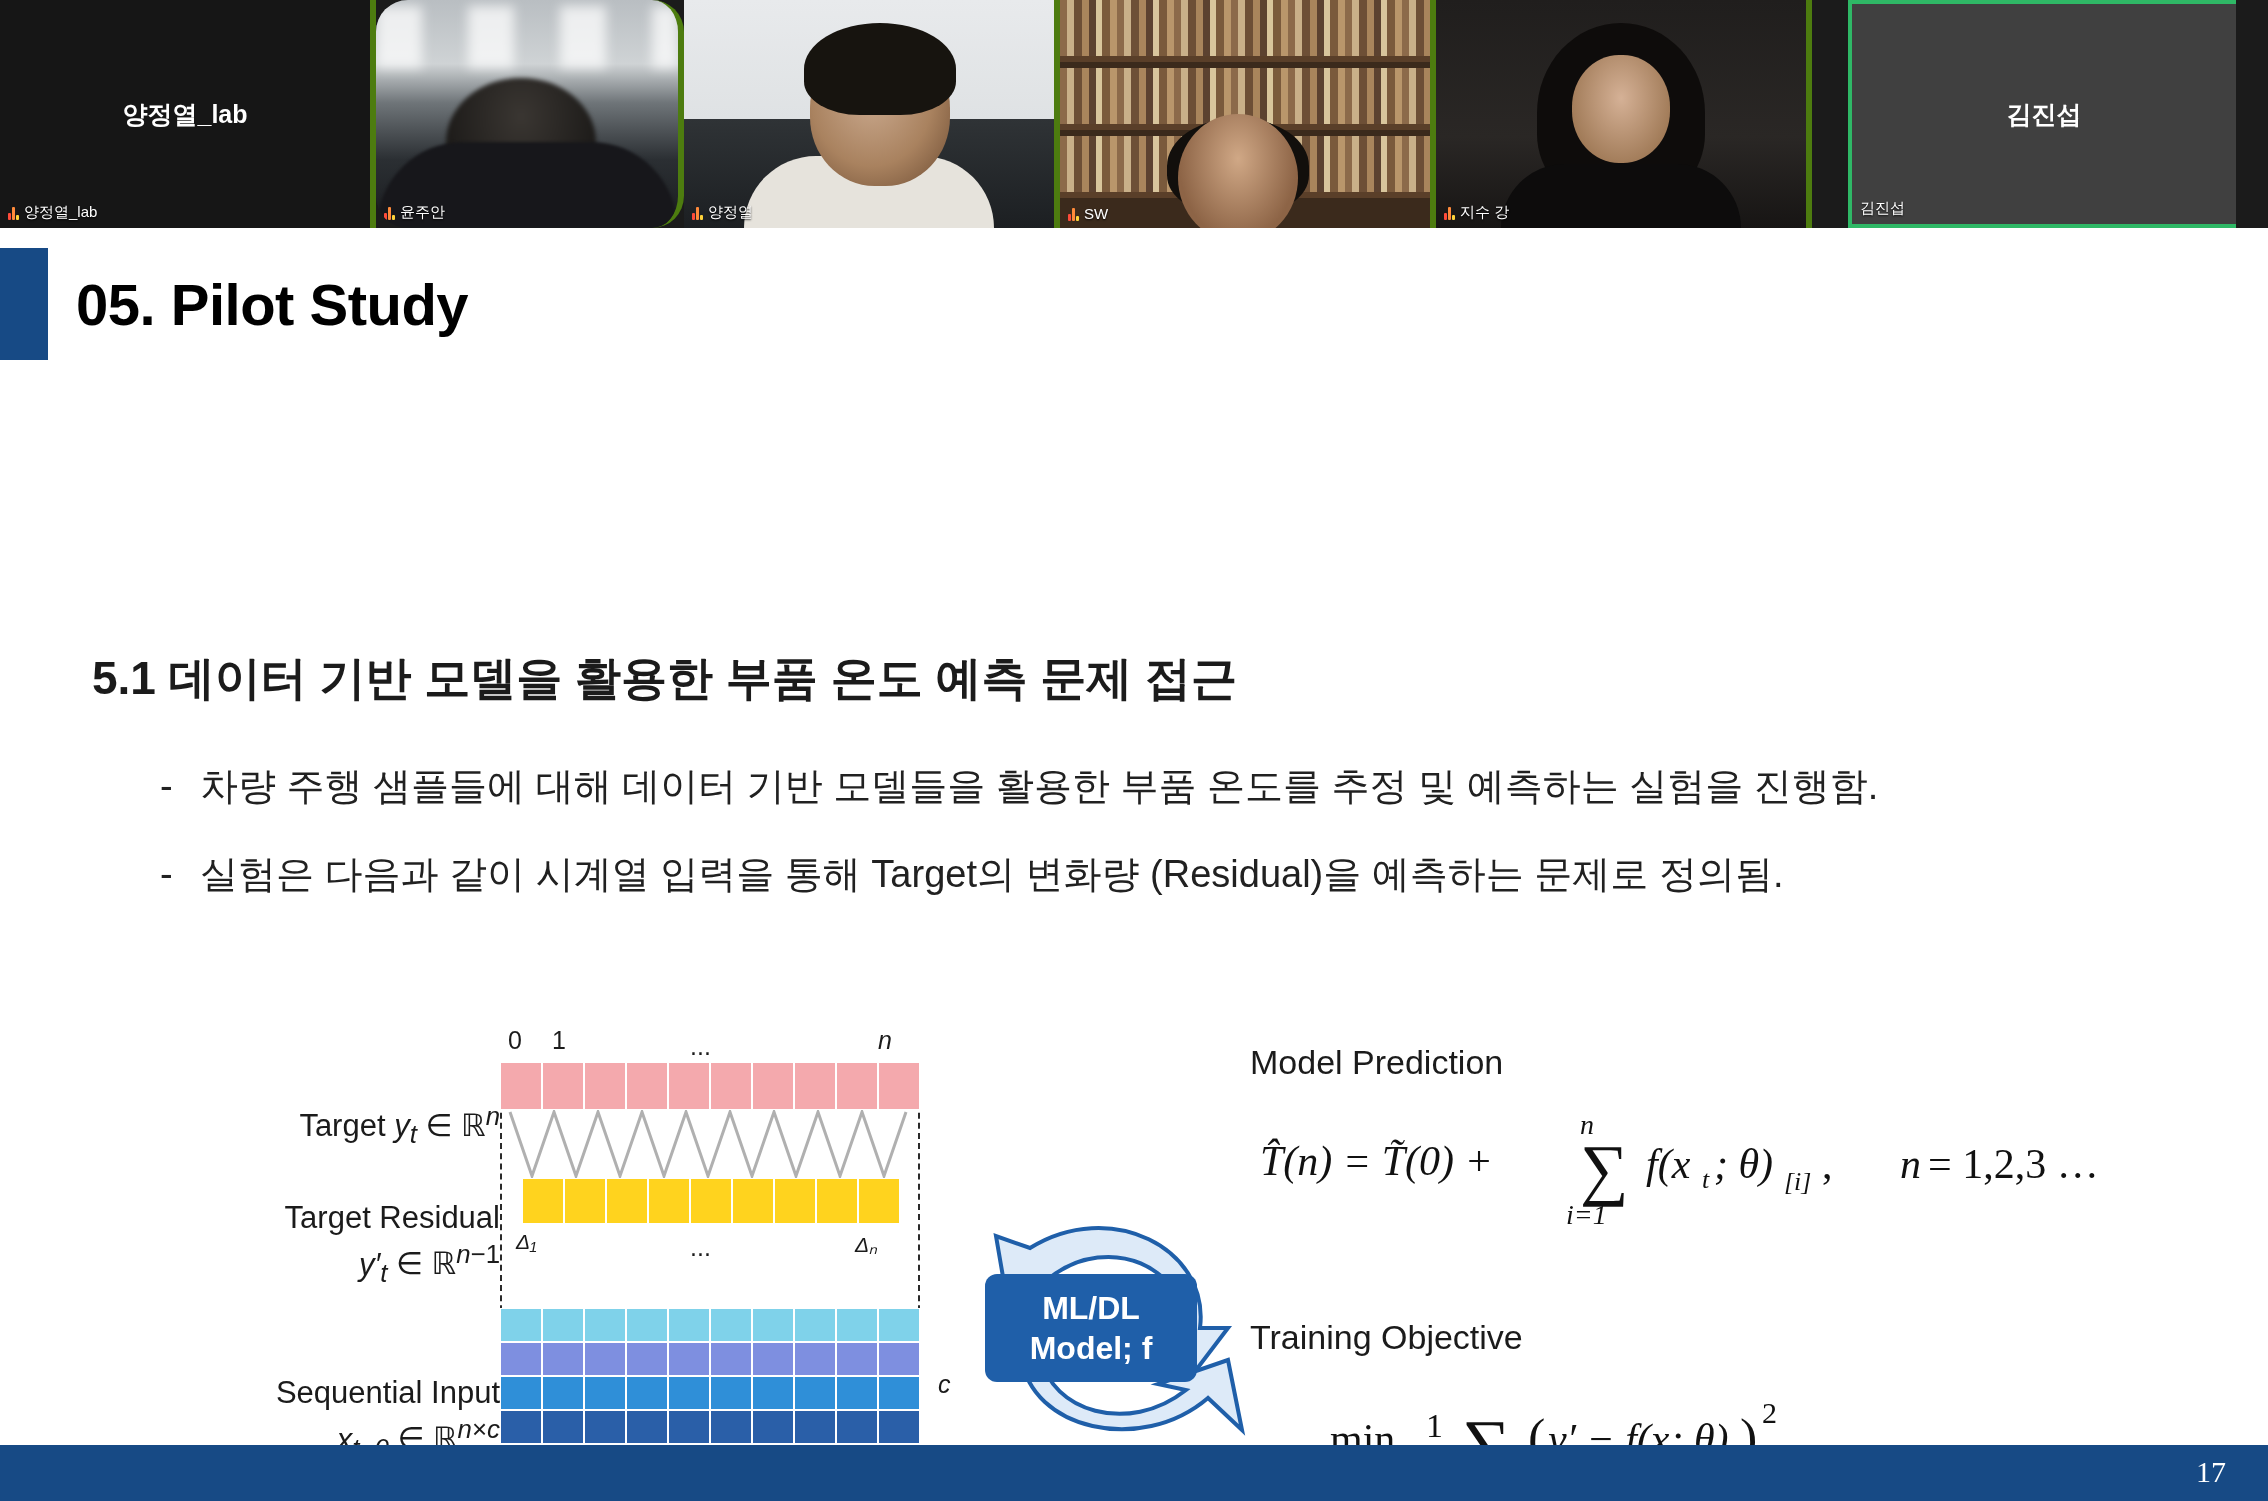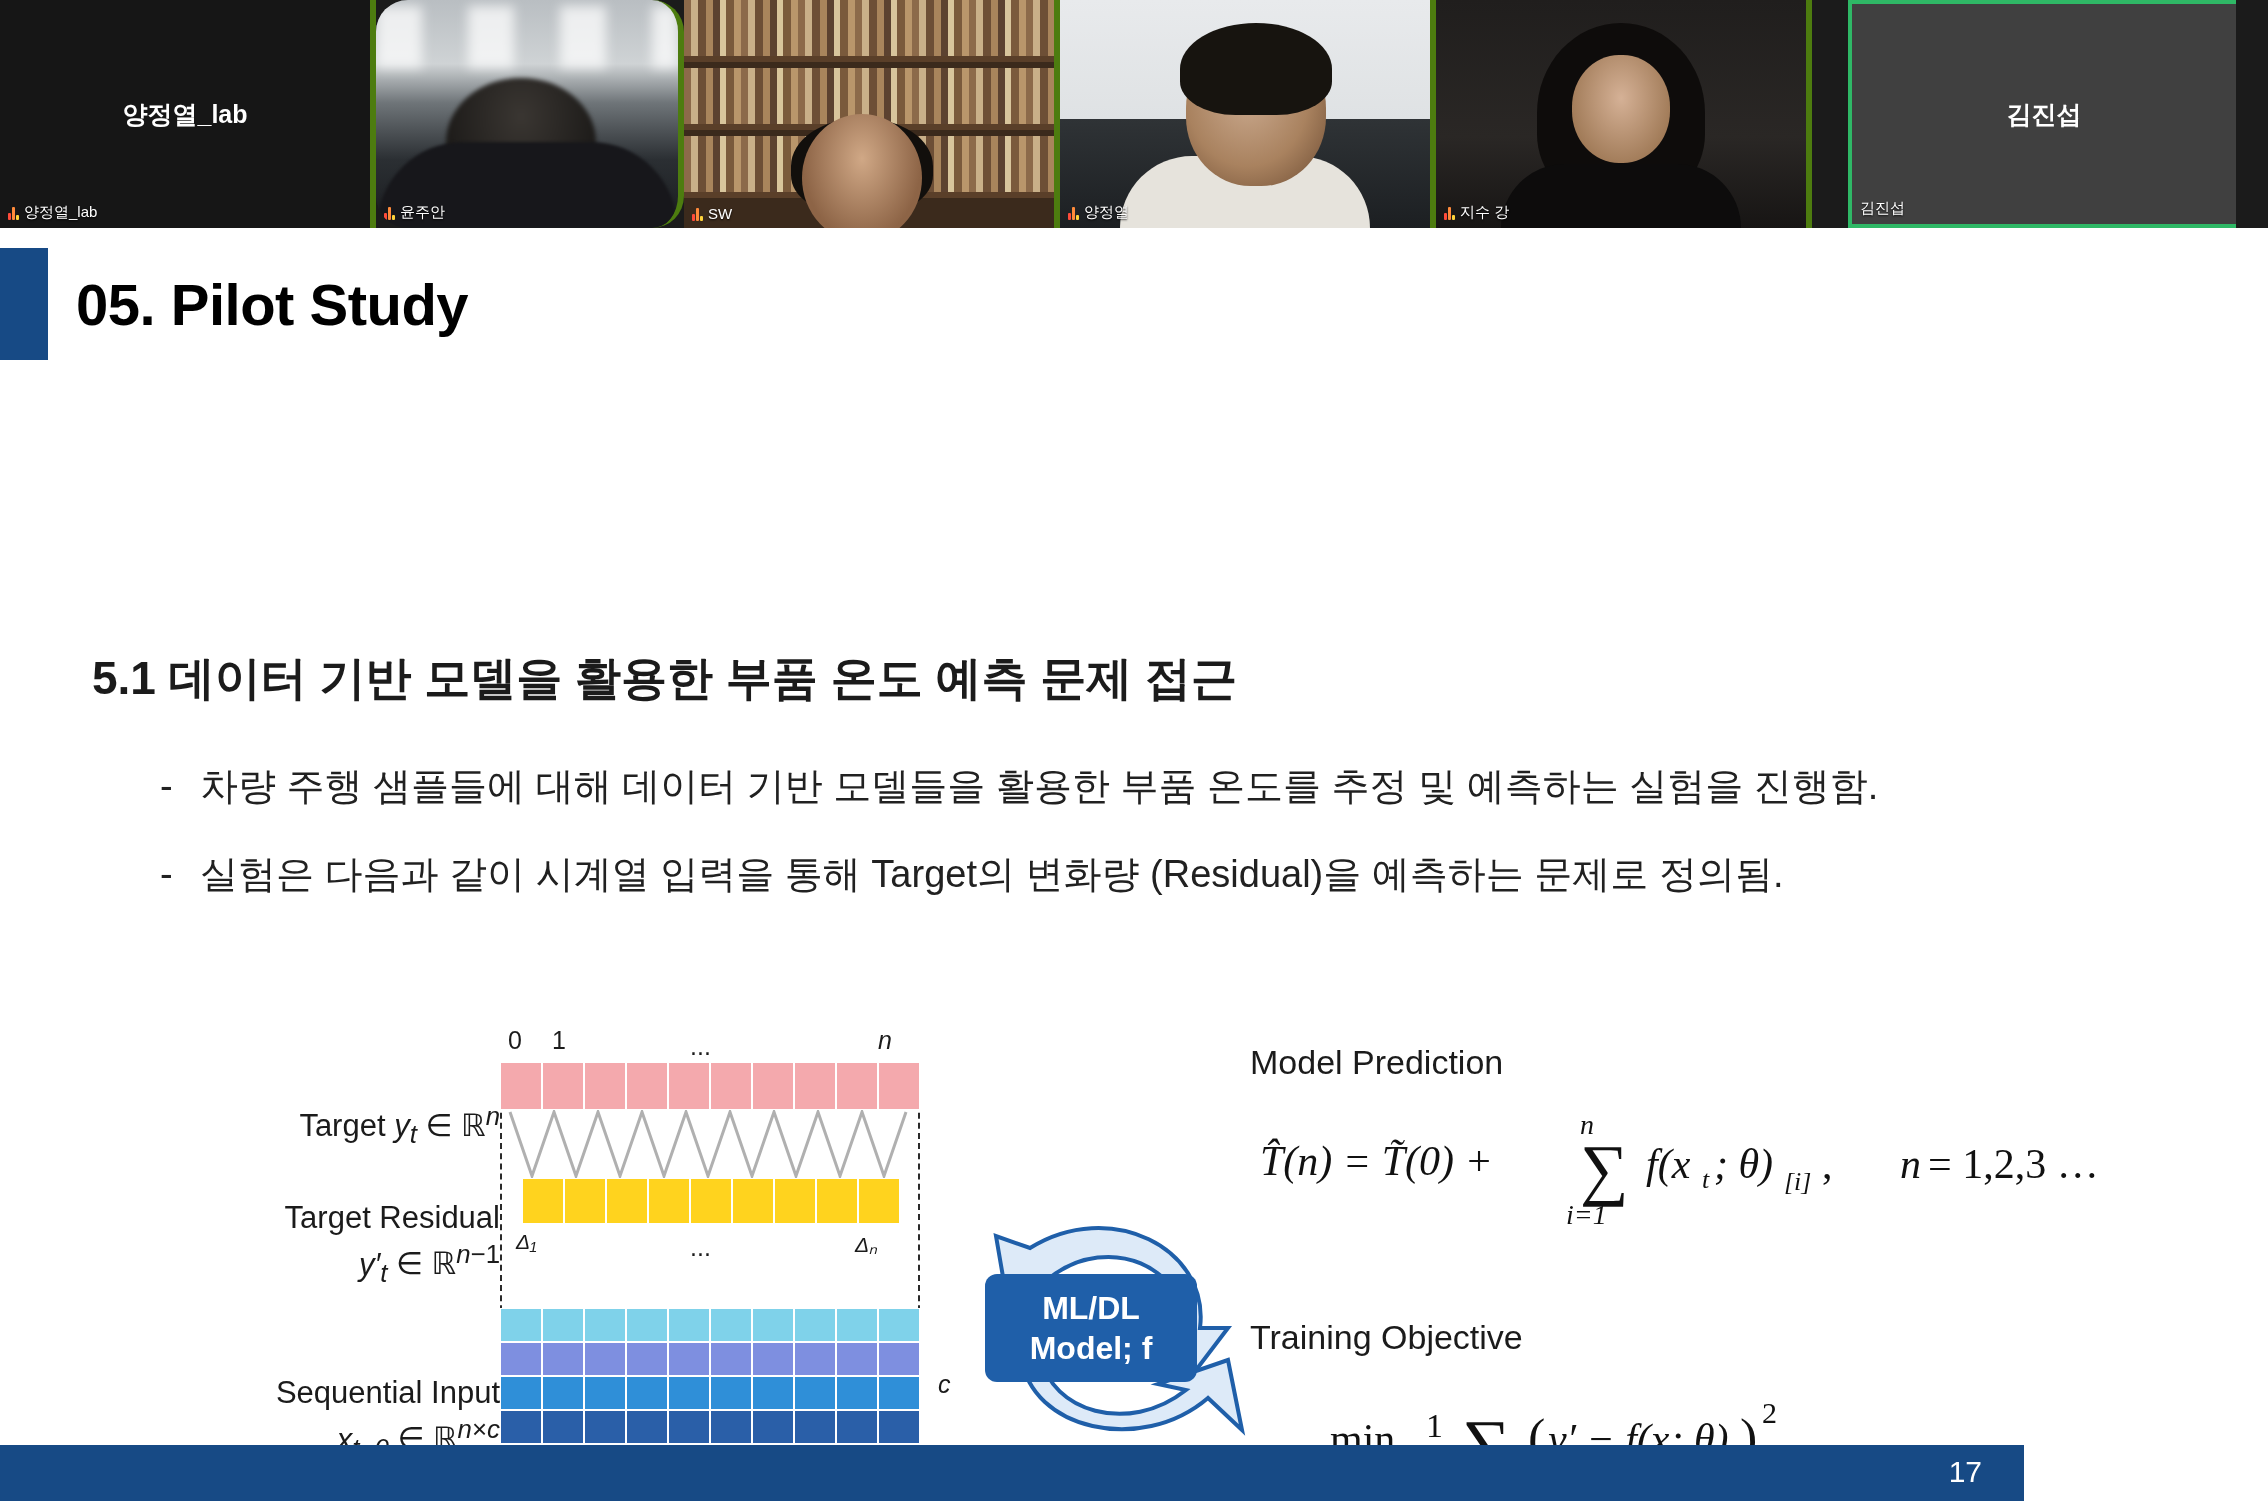--- a/index.html
+++ b/index.html
@@ -268,22 +268,23 @@
 
   .eq-block { position: absolute; }
   .eq-title { font-size: 34px; color: #1b1b1b; }
   .eq-mp { left: 1250px; top: 25px; }
   .eq-to { left: 1250px; top: 300px; }
   .eq-img { margin-top: 18px; }
 
   .footer {
     position: absolute;
     left: 0; bottom: 0;
-    width: 2024px; height: 56px;
+    width: 2268px; height: 56px;
     background: #174a85;
+    font-family: Liberation Serif, serif;
   }
   .page-num {
     position: absolute;
     right: 42px; bottom: 12px;
     color: #ffffff;
     font-size: 30px;
   }
 </style>
 </head>
 <body>
@@ -305,52 +306,52 @@
   <div class="tile t2">
     <div class="head"></div>
     <div class="body"></div>
     <div class="tile-name">
       <span class="mic">
           <span class="bar b1"></span>
           <span class="bar b2"></span>
           <span class="bar b3"></span>
         </span>
       <span>윤주안</span>
-    </div>
-  </div>
-
-  <div class="tile t4">
-    <div class="shelf-wrap">
-      <div class="shelf s1"></div>
-        <div class="shelf s2"></div>
-        <div class="shelf s3"></div>
-    </div>
-    <div class="hair"></div>
-    <div class="head"></div>
-    <div class="tile-name">
-      <span class="mic">
-          <span class="bar b1"></span>
-          <span class="bar b2"></span>
-          <span class="bar b3"></span>
-        </span>
-      <span>SW</span>
     </div>
   </div>
 
   <div class="tile t3">
     <div class="body"></div>
     <div class="head"></div>
     <div class="hair"></div>
     <div class="tile-name">
       <span class="mic">
           <span class="bar b1"></span>
           <span class="bar b2"></span>
           <span class="bar b3"></span>
         </span>
       <span>양정열</span>
+    </div>
+  </div>
+
+  <div class="tile t4">
+    <div class="shelf-wrap">
+      <div class="shelf s1"></div>
+        <div class="shelf s2"></div>
+        <div class="shelf s3"></div>
+    </div>
+    <div class="hair"></div>
+    <div class="head"></div>
+    <div class="tile-name">
+      <span class="mic">
+          <span class="bar b1"></span>
+          <span class="bar b2"></span>
+          <span class="bar b3"></span>
+        </span>
+      <span>SW</span>
     </div>
   </div>
 
   <div class="tile t5">
     <div class="hair"></div>
     <div class="face-clip"></div>
     <div class="body"></div>
     <div class="tile-name">
       <span class="mic">
           <span class="bar b1"></span>

